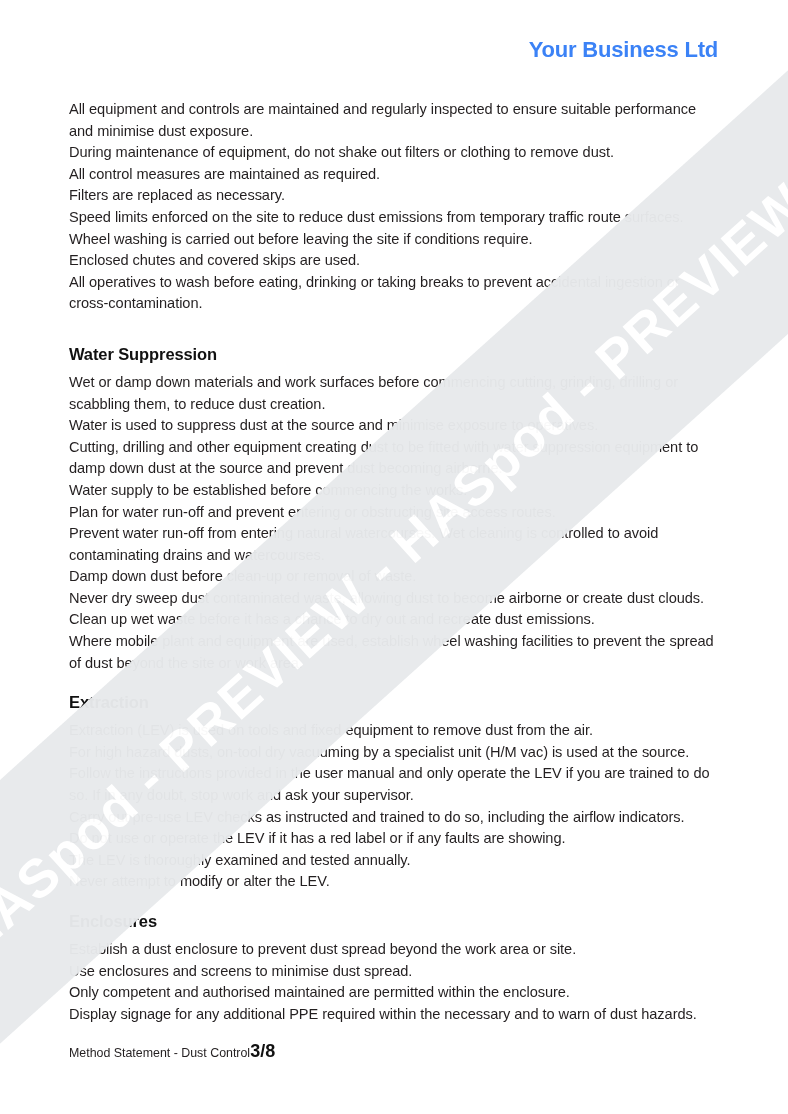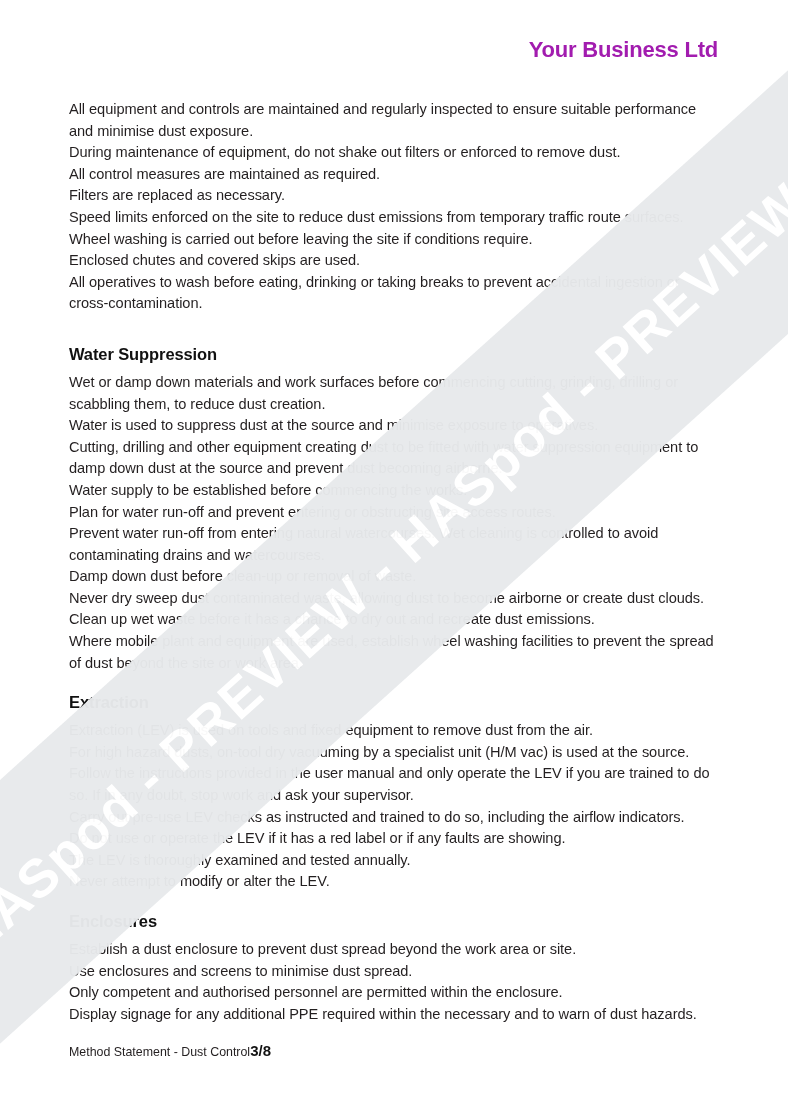--- a/index.html
+++ b/index.html
@@ -33,21 +33,21 @@
     left: 69px;
     top: 36px;
     width: 649px;
     text-align: right;
   }
   .company-name {
     display: inline-block;
     font-size: 22px;
     font-weight: bold;
     letter-spacing: -0.2px;
-    color: #a21caf;
+    color: #3b82f6;
     line-height: 28px;
   }
   
   .content {
     position: absolute;
     left: 69px;
     top: 99px;
     width: 650px;
   }
   .para {
@@ -78,21 +78,21 @@
     display: flex;
     justify-content: flex-start;
     align-items: baseline;
   }
   .footer-title {
     font-size: 12.4px;
     color: #231f20;
     line-height: 16px;
   }
   .footer-page {
-    font-size: 15px;
+    font-size: 18px;
     font-weight: bold;
     color: #111111;
     line-height: 16px;
   }
   
   .watermark-layer {
     position: absolute;
     left: 0; top: 0;
     width: 788px;
     height: 1114px;
@@ -134,21 +134,21 @@
   <div class="page-inner">
 
     <div class="doc-header">
       <span class="company-name">Your Business Ltd</span>
     </div>
 
     <div class="content">
 
       <div class="block">
         <p class="para">All equipment and controls are maintained and regularly inspected to ensure suitable performance and minimise dust exposure.</p>
-        <p class="para">During maintenance of equipment, do not shake out filters or enforced to remove dust.</p>
+        <p class="para">During maintenance of equipment, do not shake out filters or clothing to remove dust.</p>
         <p class="para">All control measures are maintained as required.</p>
         <p class="para">Filters are replaced as necessary.</p>
         <p class="para">Speed limits enforced on the site to reduce dust emissions from temporary traffic route surfaces.</p>
         <p class="para">Wheel washing is carried out before leaving the site if conditions require.</p>
         <p class="para">Enclosed chutes and covered skips are used.</p>
         <p class="para">All operatives to wash before eating, drinking or taking breaks to prevent accidental ingestion or cross-contamination.</p>
       </div>
 
       <div class="block">
         <h2 class="section-heading first-heading">Water Suppression</h2>
@@ -172,21 +172,21 @@
         <p class="para">Carry out pre-use LEV checks as instructed and trained to do so, including the airflow indicators.</p>
         <p class="para">Do not use or operate the LEV if it has a red label or if any faults are showing.</p>
         <p class="para">The LEV is thoroughly examined and tested annually.</p>
         <p class="para">Never attempt to modify or alter the LEV.</p>
       </div>
 
       <div class="block">
         <h2 class="section-heading">Enclosures</h2>
         <p class="para">Establish a dust enclosure to prevent dust spread beyond the work area or site.</p>
         <p class="para">Use enclosures and screens to minimise dust spread.</p>
-        <p class="para">Only competent and authorised personnel are permitted within the enclosure.</p>
+        <p class="para">Only competent and authorised maintained are permitted within the enclosure.</p>
         <p class="para">Display signage for any additional PPE required within the necessary and to warn of dust hazards.</p>
       </div>
 
     </div>
 
     <div class="doc-footer">
       <span class="footer-title">Method Statement - Dust Control</span>
       <span class="footer-page">3/8</span>
     </div>
 

